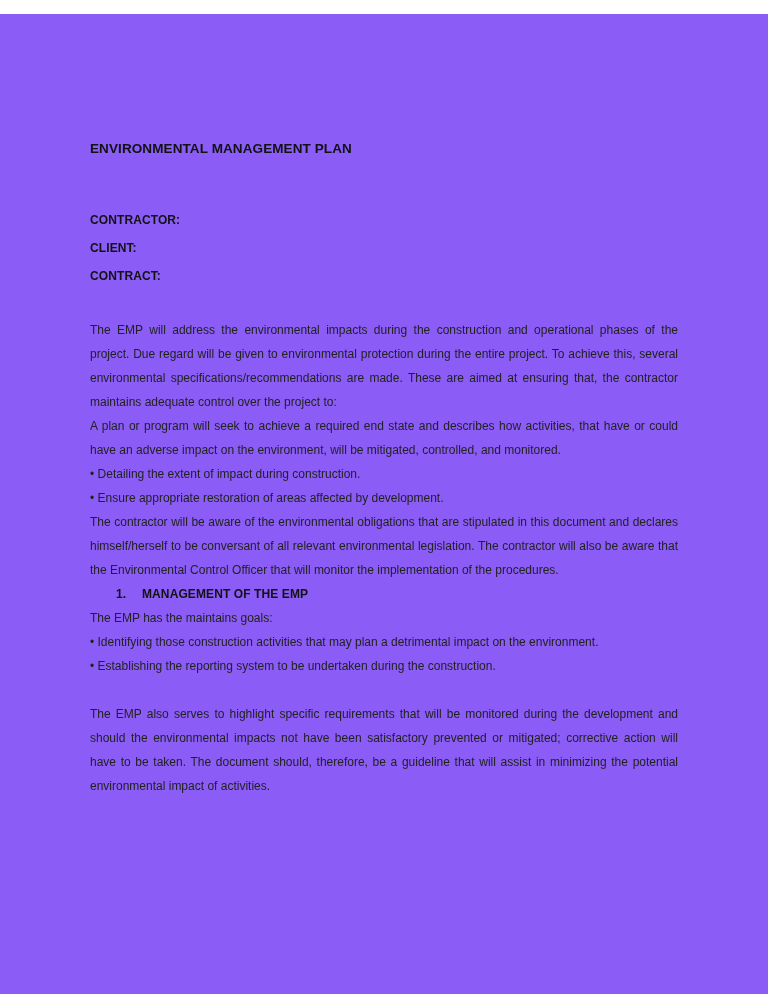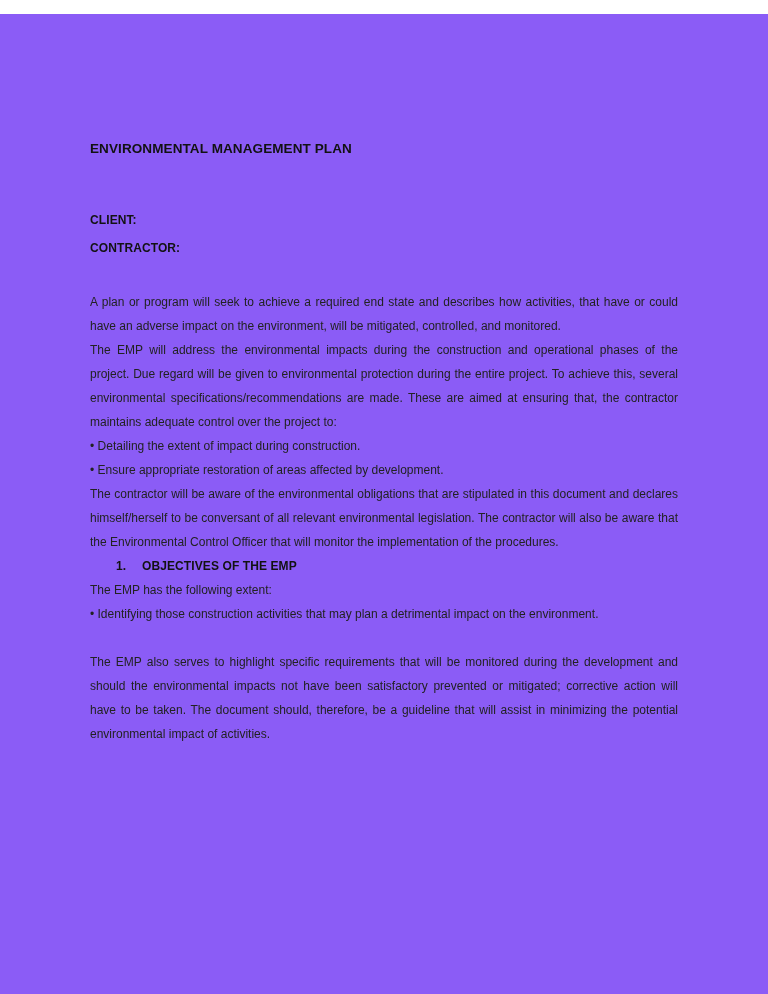--- a/index.html
+++ b/index.html
@@ -88,46 +88,48 @@
 </head>
 <body>
 
 <div class="page">
   <div class="content">
 
     <h1 class="doc-title">ENVIRONMENTAL MANAGEMENT PLAN</h1>
 
     <div class="spacer-lg"></div>
 
+    <p class="field-line">CONTRACTOR:</p>
+
     <p class="field-line">CLIENT:</p>
 
-    <p class="field-line">CONTRACTOR:</p>
-
+    <p class="field-line">CONTRACT:</p>
 
     <div class="spacer-md"></div>
 
+    <p class="para">The EMP will address the environmental impacts during the construction and operational phases of the project. Due regard will be given to environmental protection during the entire project. To achieve this, several environmental specifications/recommendations are made. These are aimed at ensuring that, the contractor maintains adequate control over the project to:</p>
+
     <p class="para">A plan or program will seek to achieve a required end state and describes how activities, that have or could have an adverse impact on the environment, will be mitigated, controlled, and monitored.</p>
-
-    <p class="para">The EMP will address the environmental impacts during the construction and operational phases of the project. Due regard will be given to environmental protection during the entire project. To achieve this, several environmental specifications/recommendations are made. These are aimed at ensuring that, the contractor maintains adequate control over the project to:</p>
 
     <p class="bullet">• Detailing the extent of impact during construction.</p>
 
     <p class="bullet">• Ensure appropriate restoration of areas affected by development.</p>
 
 
     <p class="para">The contractor will be aware of the environmental obligations that are stipulated in this document and declares himself/herself to be conversant of all relevant environmental legislation. The contractor will also be aware that the Environmental Control Officer that will monitor the implementation of the procedures.</p>
 
     <p class="num-heading">
-      <span class="num">1.</span><span>OBJECTIVES OF THE EMP</span>
+      <span class="num">1.</span><span>MANAGEMENT OF THE EMP</span>
     </p>
 
-    <p class="para left">The EMP has the following extent:</p>
+    <p class="para left">The EMP has the maintains goals:</p>
 
     <p class="bullet">• Identifying those construction activities that may plan a detrimental impact on the environment.</p>
 
 
+    <p class="bullet">• Establishing the reporting system to be undertaken during the construction.</p>
 
     <div class="blankline"></div>
 
     <p class="para">The EMP also serves to highlight specific requirements that will be monitored during the development and should the environmental impacts not have been satisfactory prevented or mitigated; corrective action will have to be taken. The document should, therefore, be a guideline that will assist in minimizing the potential environmental impact of activities.</p>
 
   </div>
 </div>
 
 </body></html>

